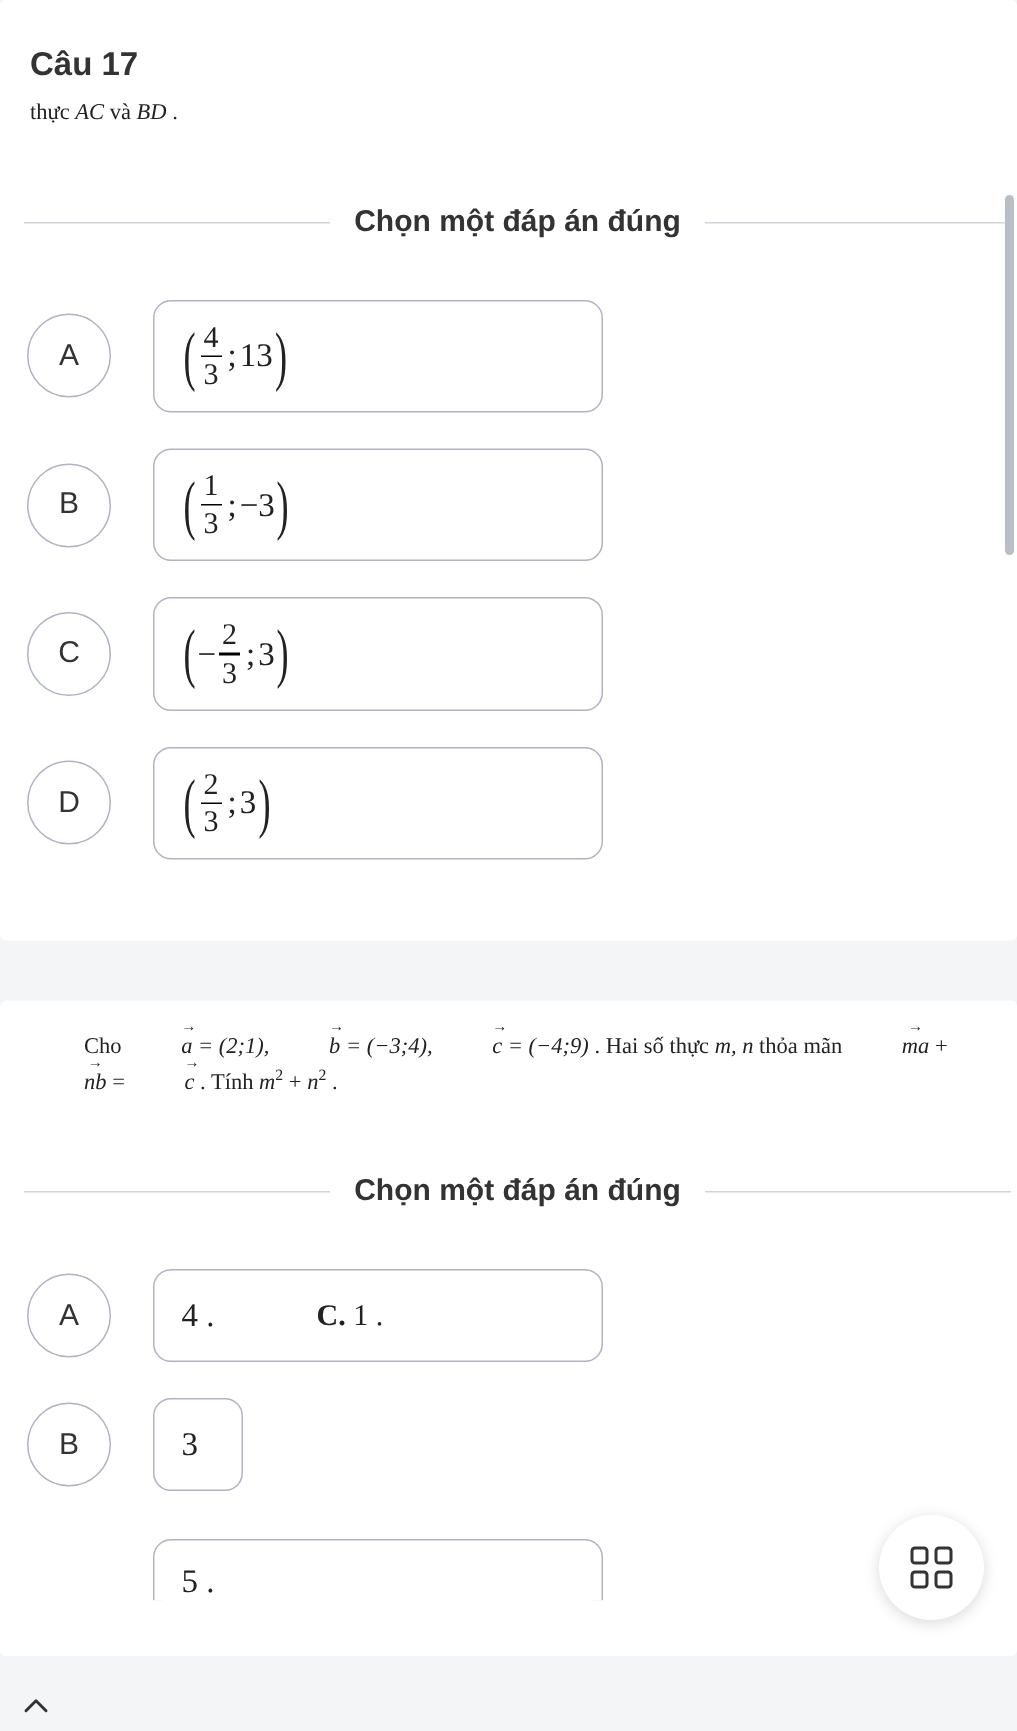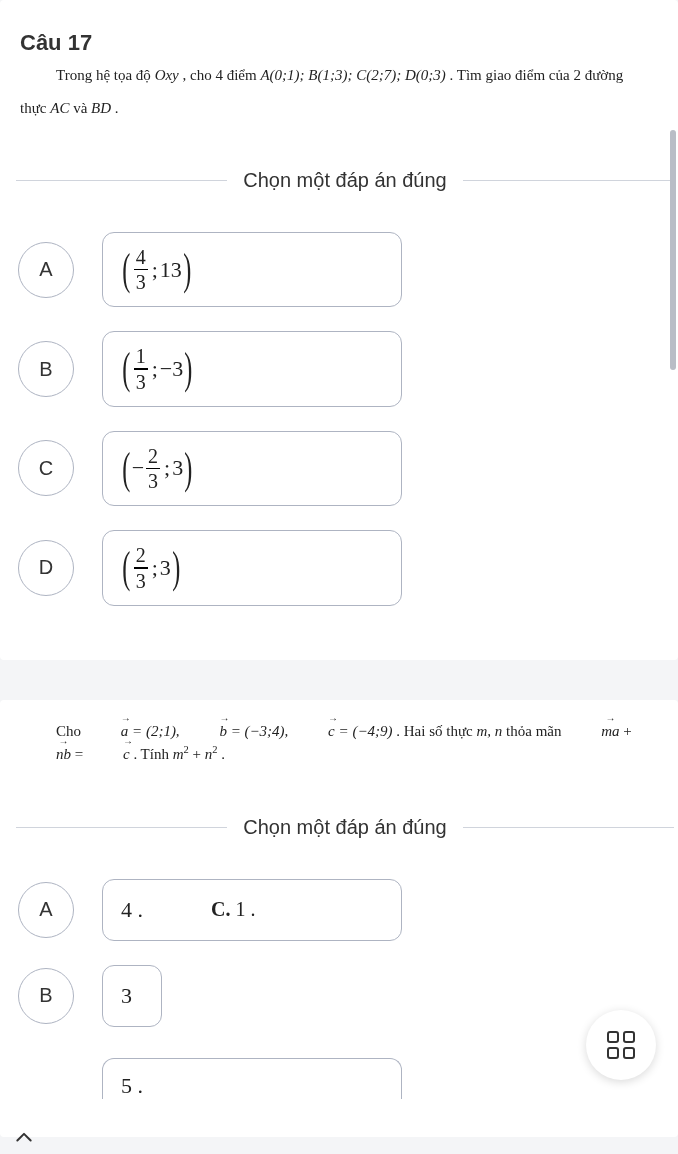--- a/index.html
+++ b/index.html
@@ -46,21 +46,21 @@
     align-items: center;
     margin: 50px 0 40px 0;
   }
   .prompt-row .line {
     flex: 1;
     height: 1px;
     background: #d0d4dc;
   }
   .prompt-text {
     font-size: 20px;
-    font-weight: 400;
+    font-weight: 700;
     color: #333;
     padding: 0 16px;
     white-space: nowrap;
   }
   .opts { padding: 0 2px; }
   .opt-row {
     display: flex;
     align-items: center;
     margin: 24px 0;
   }
@@ -187,23 +187,20 @@
 </style>
 </head>
 <body>
 
 <div class="page">
 
   <div class="scrollbar"></div>
 
   <div class="card">
     <div class="q-title">Câu 17</div>
-    <div class="q-body">
-      <span>Trong hệ tọa độ </span><span class="i">Oxy</span><span> , cho 4 điểm </span><span class="i">A(0;1); B(1;3); C(2;7); D(0;3)</span><span> . Tìm giao điểm của 2 đường</span>
-    </div>
     <div class="q-body-cont">
       <span>thực </span><span class="i">AC</span><span> và </span><span class="i">BD</span><span> .</span>
     </div>
 
     <div class="prompt-row">
       <div class="line"></div>
       <div class="prompt-text">Chọn một đáp án đúng</div>
       <div class="line"></div>
     </div>
 

